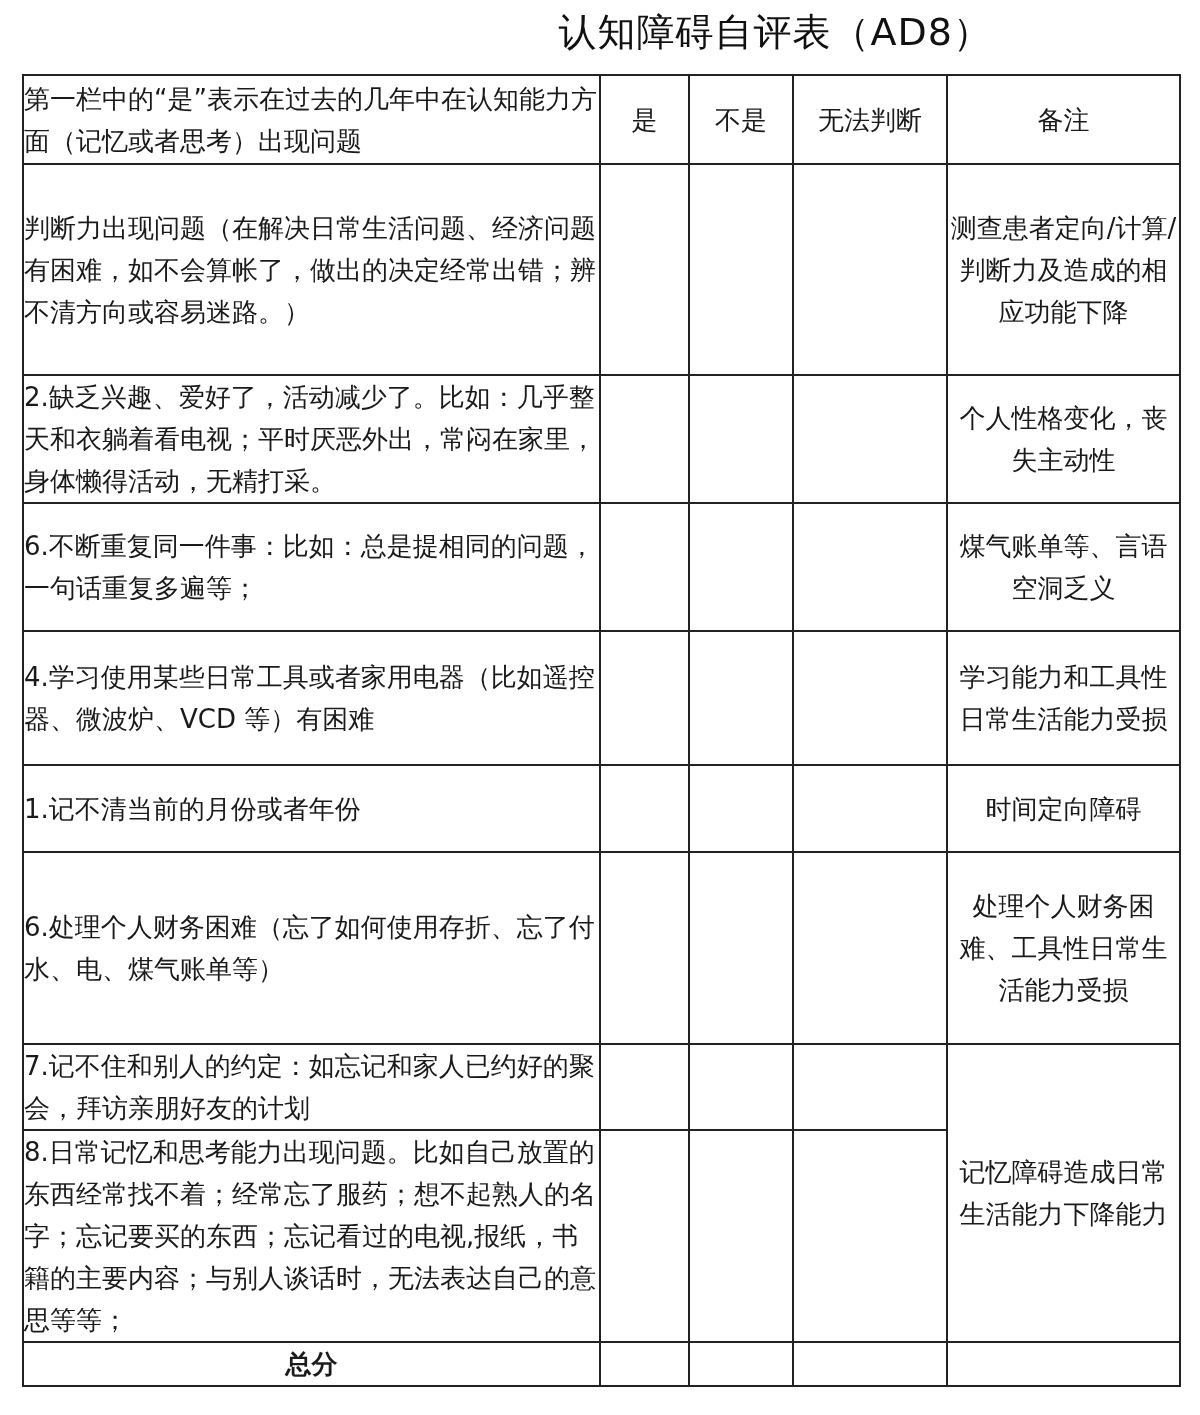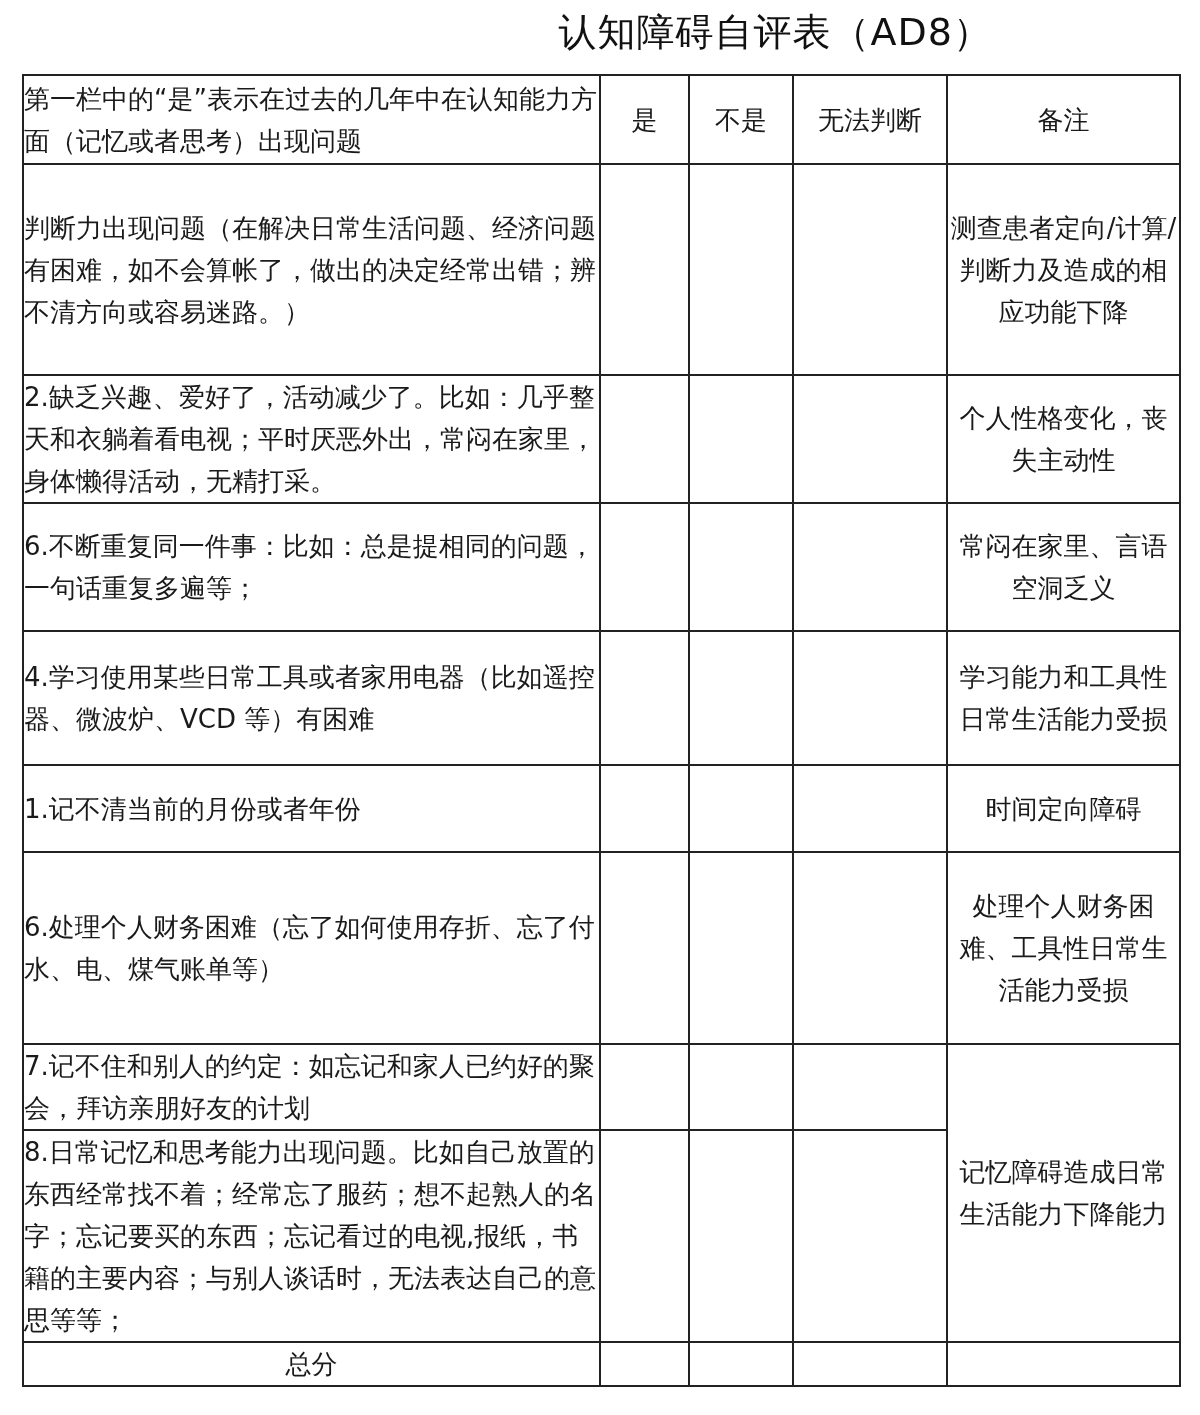--- a/index.html
+++ b/index.html
@@ -19,21 +19,21 @@
   }
   table.form td {
     border: 2px solid #222; padding: 0; vertical-align: middle;
     font-size: 26px; line-height: 42px; color: #1a1a1a;
   }
   td.item { text-align: left; padding: 0 10px 0 12px; }
   td.hdr { text-align: center; }
   td.note { text-align: center; vertical-align: top; padding: 2px 8px 0 8px; line-height: 42px; }
   td.note.mid { vertical-align: middle; margin-top: 12px; }
   td.check { background: #fff; }
-  td.total-label { text-align: center; font-weight: normal; font-size: 26px; line-height: 38px; }
+  td.total-label { text-align: center; font-weight: bold; font-size: 26px; line-height: 38px; }
 </style>
 </head>
 <body>
 
 <div class="title">认知障碍自评表（AD8）</div>
 
 <table class="form">
   <colgroup>
     <col style="width:577px">
     <col style="width:89px">
@@ -64,21 +64,21 @@
       <td class="check"></td>
       <td class="check"></td>
       <td class="note">个人性格变化，丧失主动性</td>
     </tr>
 
     <tr style="height:128px">
       <td class="item">6.不断重复同一件事：比如：总是提相同的问题，一句话重复多遍等；</td>
       <td class="check"></td>
       <td class="check"></td>
       <td class="check"></td>
-      <td class="note">常闷在家里、言语空洞乏义</td>
+      <td class="note">煤气账单等、言语空洞乏义</td>
     </tr>
 
     <tr style="height:134px">
       <td class="item">4.学习使用某些日常工具或者家用电器（比如遥控器、微波炉、VCD 等）有困难</td>
       <td class="check"></td>
       <td class="check"></td>
       <td class="check"></td>
       <td class="note">学习能力和工具性日常生活能力受损</td>
     </tr>
 

